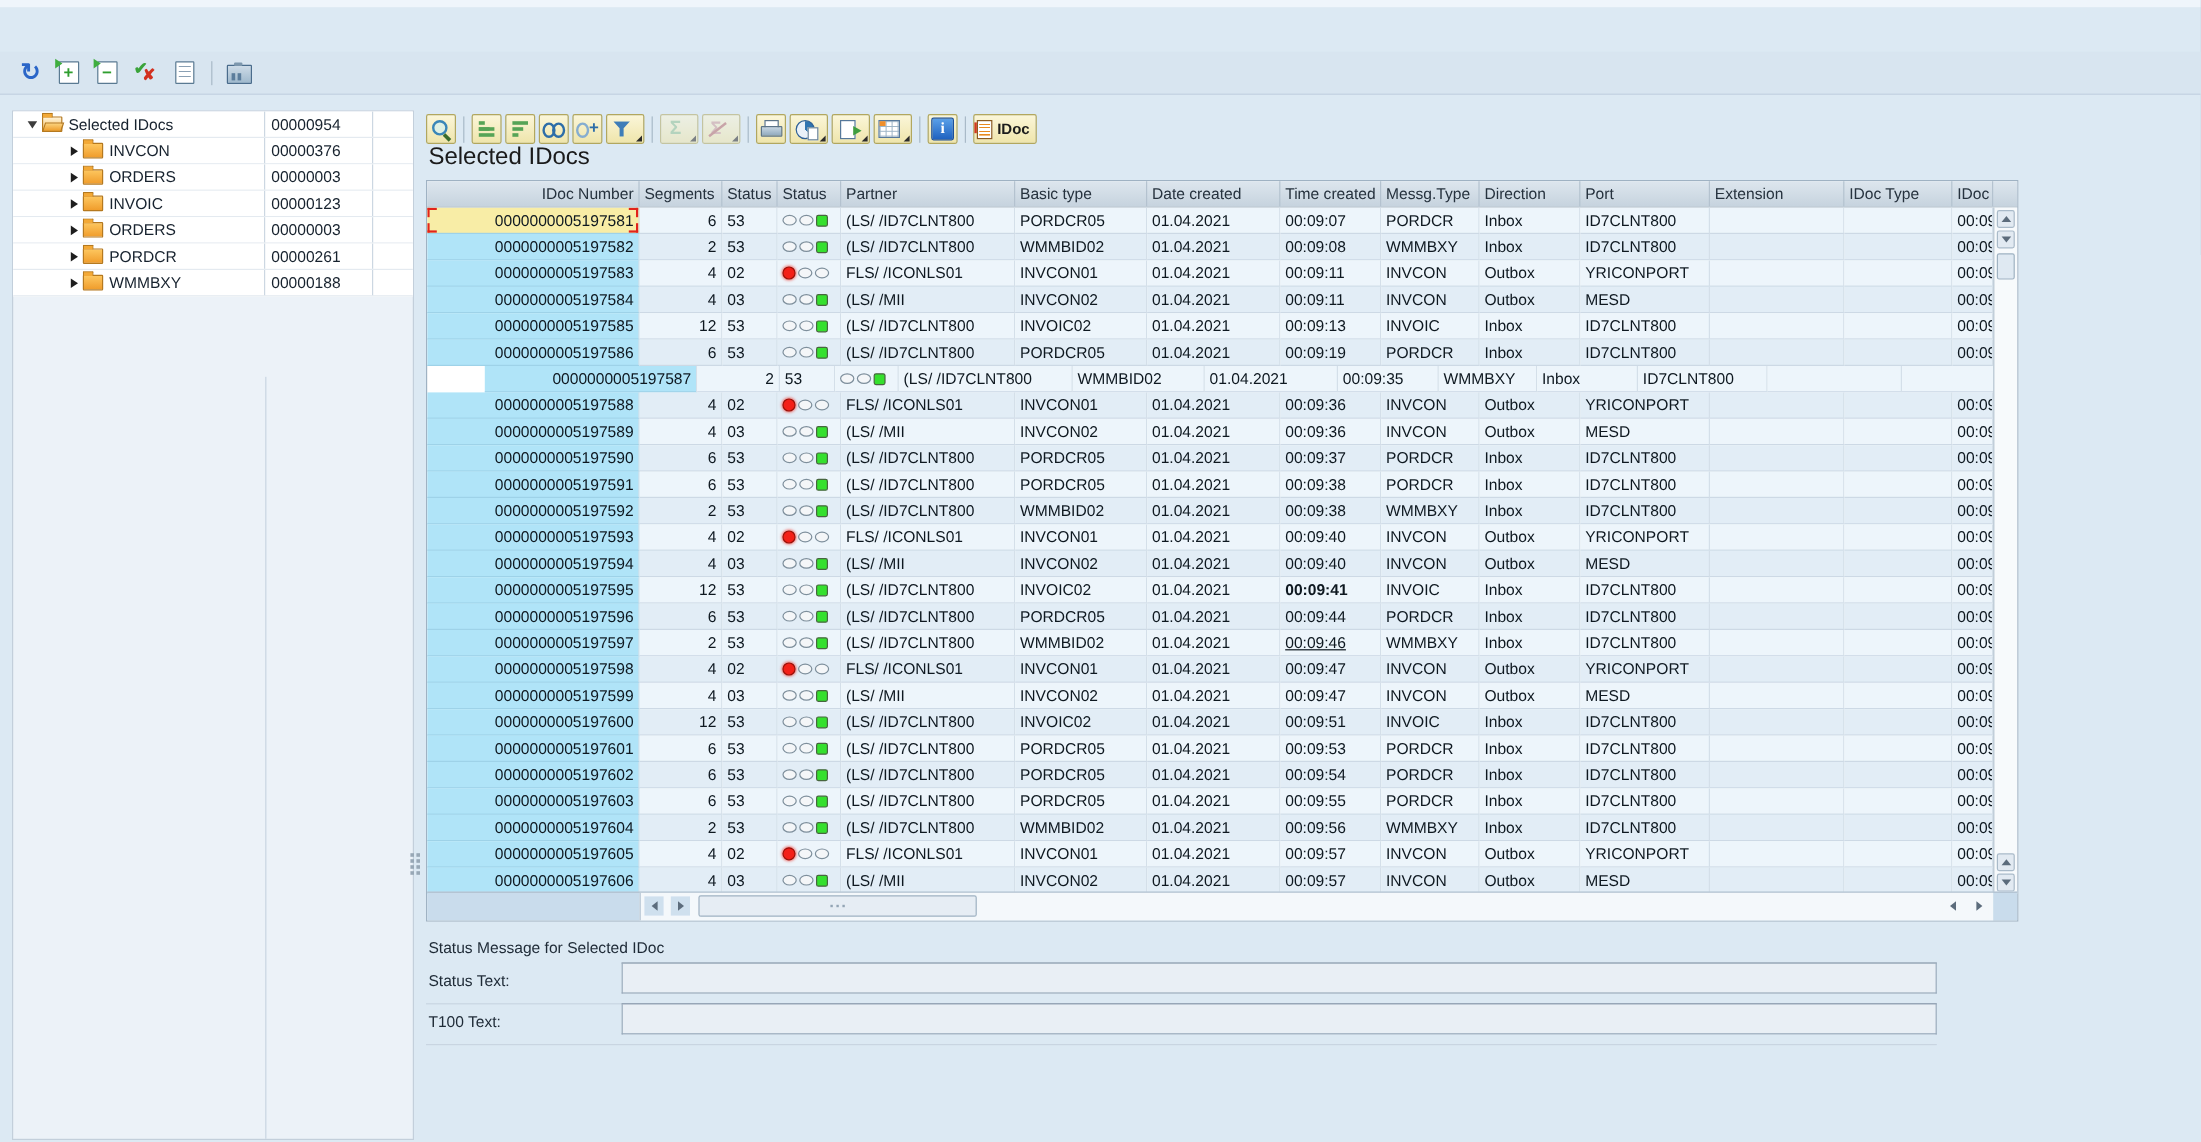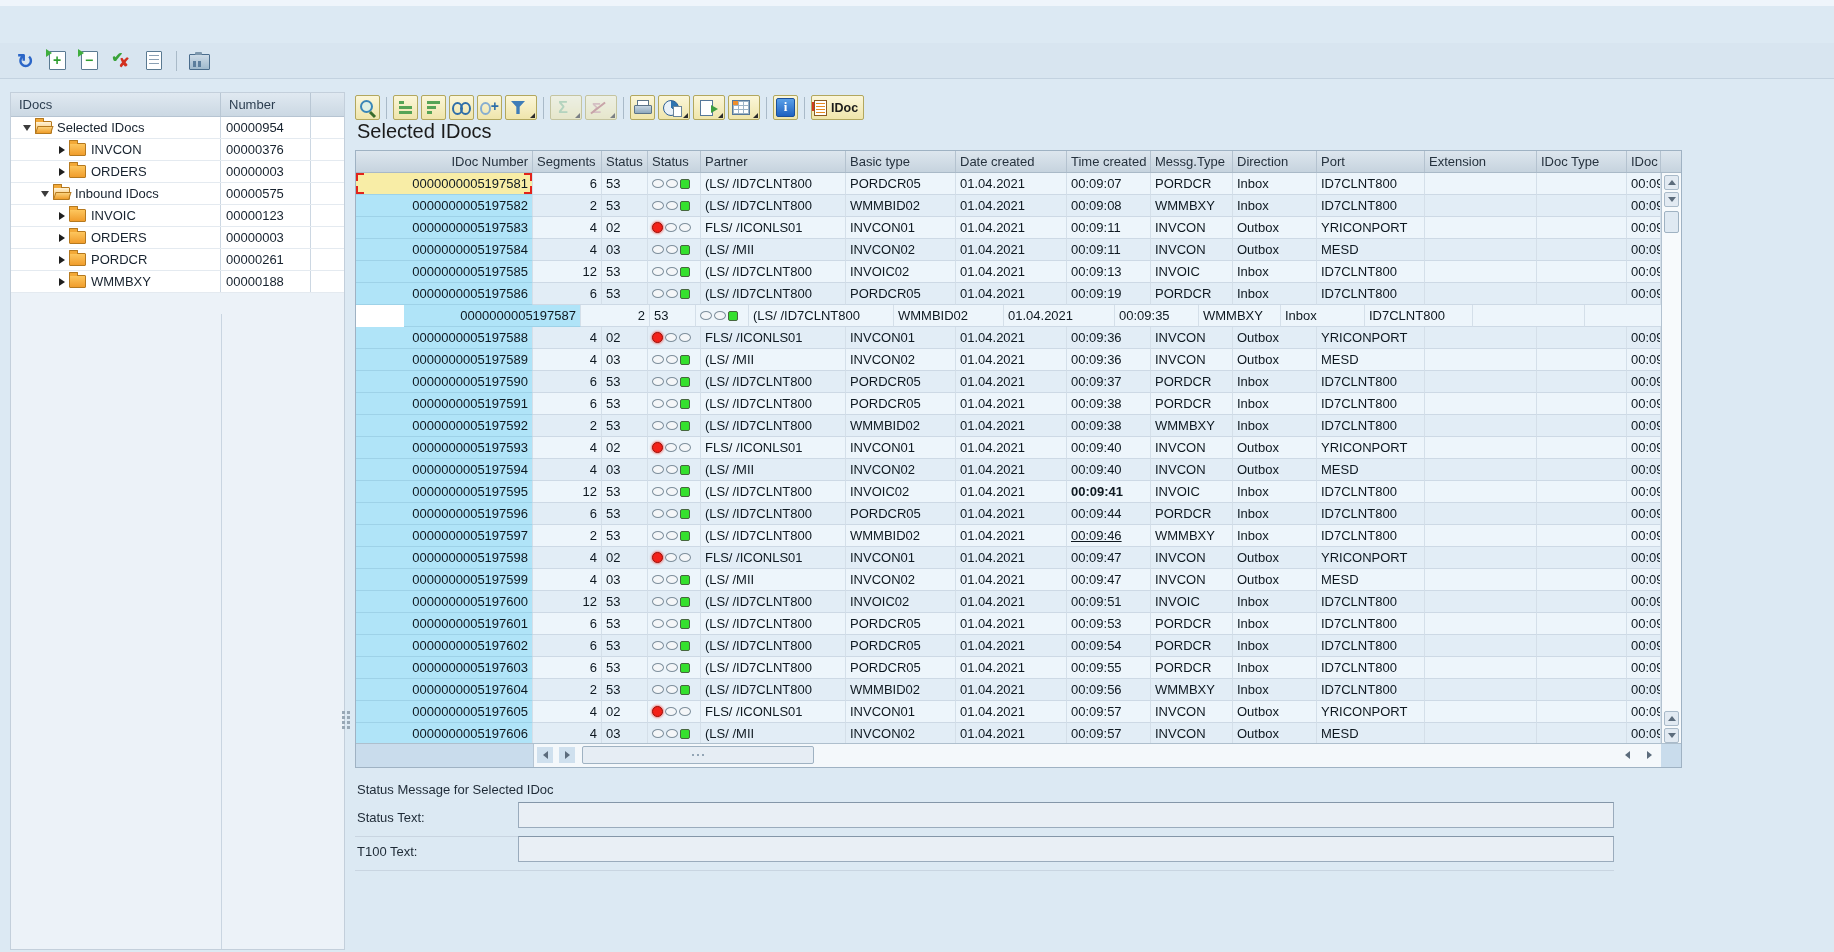--- a/index.html
+++ b/index.html
@@ -186,25 +186,20 @@
       <button class="app-btn">
         <span class="ic ic-list"></span>
       </button>
       <span class="tb-sep"></span>
       <button class="app-btn">
         <span class="ic ic-statistics"></span>
       </button>
     </div>
 
   <div class="tree">
-    <div class="tree-header">
-      <div class="th-c" style="width:210px">IDocs</div>
-      <div class="th-c" style="width:90px">Number</div>
-      <div class="th-c" style="flex:1;border-right:none"></div>
-    </div>
     <div class="tree-rows" id="treeRows">
         <div class="tree-row">
           <div class="tr-c1" style="padding-left: 12px;">
             <span class="tri-d"></span>
             <span class="fold open"></span>
             <span>Selected IDocs</span>
           </div>
           <div class="tr-c2">00000954</div>
           <div style="flex: 1 1 0%;"></div>
         </div>
@@ -217,29 +212,20 @@
           <div class="tr-c2">00000376</div>
           <div style="flex: 1 1 0%;"></div>
         </div>
         <div class="tree-row">
           <div class="tr-c1" style="padding-left: 48px;">
             <span class="tri-r"></span>
             <span class="fold"></span>
             <span>ORDERS</span>
           </div>
           <div class="tr-c2">00000003</div>
-          <div style="flex: 1 1 0%;"></div>
-        </div>
-        <div class="tree-row">
-          <div class="tr-c1" style="padding-left: 30px;">
-            <span class="tri-d"></span>
-            <span class="fold open"></span>
-            <span>Inbound IDocs</span>
-          </div>
-          <div class="tr-c2">00000575</div>
           <div style="flex: 1 1 0%;"></div>
         </div>
         <div class="tree-row">
           <div class="tr-c1" style="padding-left: 48px;">
             <span class="tri-r"></span>
             <span class="fold"></span>
             <span>INVOIC</span>
           </div>
           <div class="tr-c2">00000123</div>
           <div style="flex: 1 1 0%;"></div>

